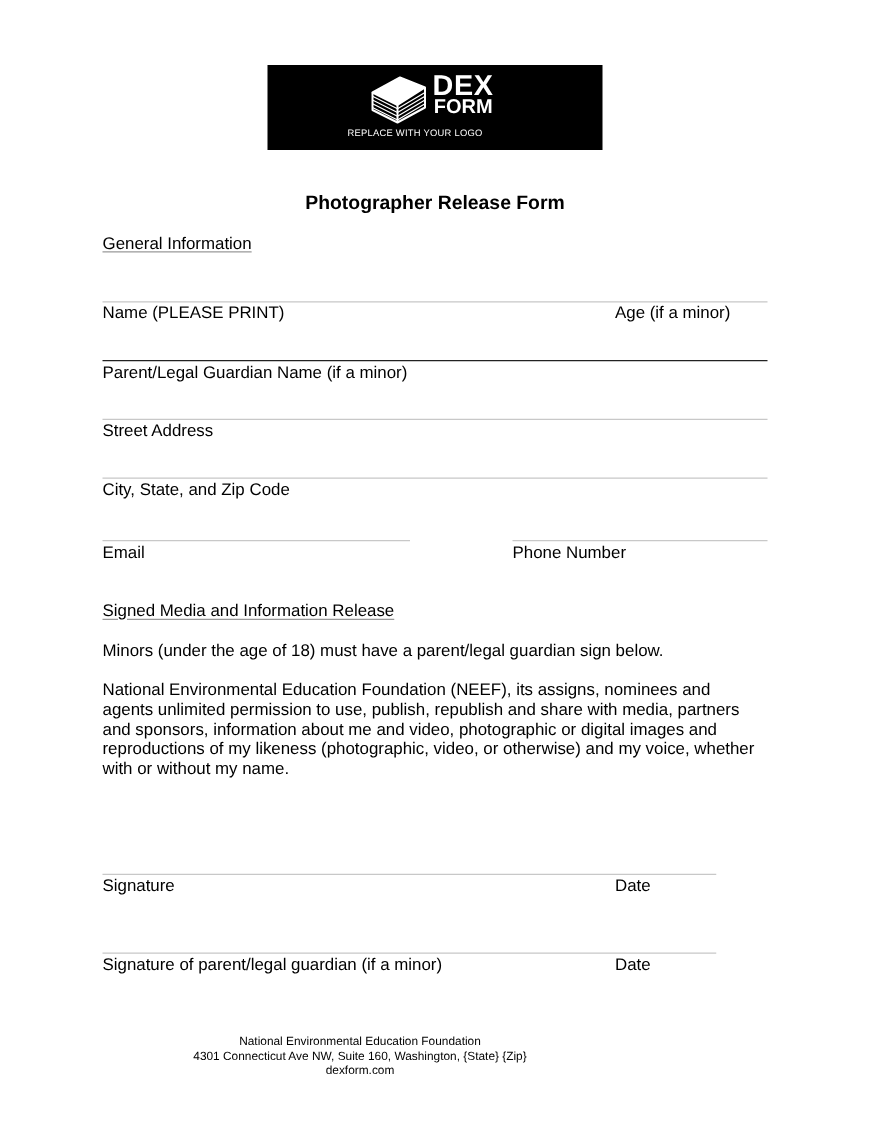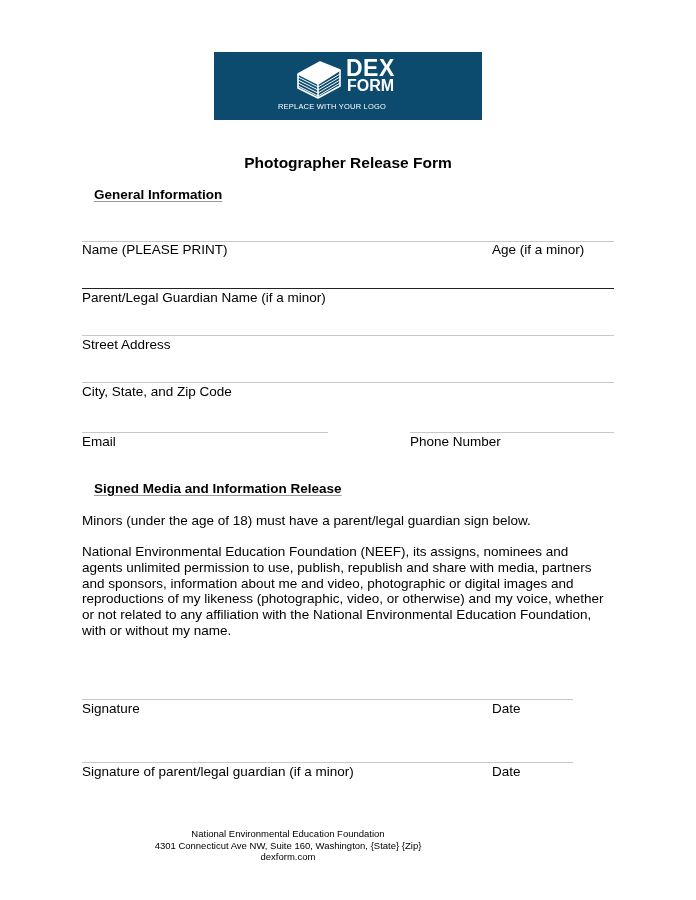--- a/index.html
+++ b/index.html
@@ -1,25 +1,25 @@
 <!DOCTYPE html>
 <html><head>
 <meta charset="utf-8">
 <style>
   html, body { margin:0; padding:0; background:#ffffff; }
   body { width:696px; height:900px; position:relative; overflow:hidden;
          font-family:"Liberation Sans", sans-serif; color:#000; }
   .abs { position:absolute; }
-  .logo { left:214px; top:52px; width:268px; height:68px; background:#0c4a6e; }
+  .logo { left:214px; top:52px; width:268px; height:68px; background:#000000; }
   .logo svg { position:absolute; left:82px; top:6px; }
   .logo .brand1 { position:absolute; left:132px; top:3px; color:#fff; font-weight:bold; font-size:23px; letter-spacing:0.5px; }
   .logo .brand2 { position:absolute; left:133px; top:25px; color:#fff; font-weight:bold; font-size:16px; }
   .logo .tag { position:absolute; left:0; width:236px; top:50px; text-align:center; color:#fff; font-size:7.5px; letter-spacing:0.2px; }
   .title { left:0; width:696px; top:154px; text-align:center; font-weight:bold; font-size:15.5px; }
-  .section { left:82px; font-weight:bold; font-size:13.5px; text-decoration:underline; text-decoration-color:#999; text-underline-offset:2px;margin-left:12px; }
+  .section { left:82px; font-weight:normal; font-size:13.5px; text-decoration:underline; text-decoration-color:#999; text-underline-offset:2px; }
   .label { font-size:13.5px; }
   .line { height:1px; background:#c8c8c8; }
   .line.dark { background:#222; }
   .para { left:82px; width:540px; font-size:13.5px; line-height:15.8px; }
   .footer { left:0; width:576px; top:828px; text-align:center; font-size:9.5px; line-height:11.5px; }
 </style>
 </head>
 <body>
 
 <div class="abs logo">
@@ -62,21 +62,20 @@
 <div class="abs label" style="left:410px; top:434px;">Phone Number</div>
 
 <div class="abs section" style="top:481px;">Signed Media and Information Release</div>
 <div class="abs para" style="top:513px;">Minors (under the age of 18) must have a parent/legal guardian sign below.</div>
 
 <div class="abs para" style="top:544px;">
   <div>National Environmental Education Foundation (NEEF), its assigns, nominees and</div>
   <div>agents unlimited permission to use, publish, republish and share with media, partners</div>
   <div>and sponsors, information about me and video, photographic or digital images and</div>
   <div>reproductions of my likeness (photographic, video, or otherwise) and my voice, whether</div>
-  <div>or not related to any affiliation with the National Environmental Education Foundation,</div>
   <div>with or without my name.</div>
 </div>
 
 <div class="abs line" style="left:82px; width:491px; top:699px;"></div>
 <div class="abs label" style="left:82px; top:701px;">Signature</div>
 <div class="abs label" style="left:492px; top:701px;">Date</div>
 
 <div class="abs line" style="left:82px; width:491px; top:762px;"></div>
 <div class="abs label" style="left:82px; top:764px;">Signature of parent/legal guardian (if a minor)</div>
 <div class="abs label" style="left:492px; top:764px;">Date</div>

